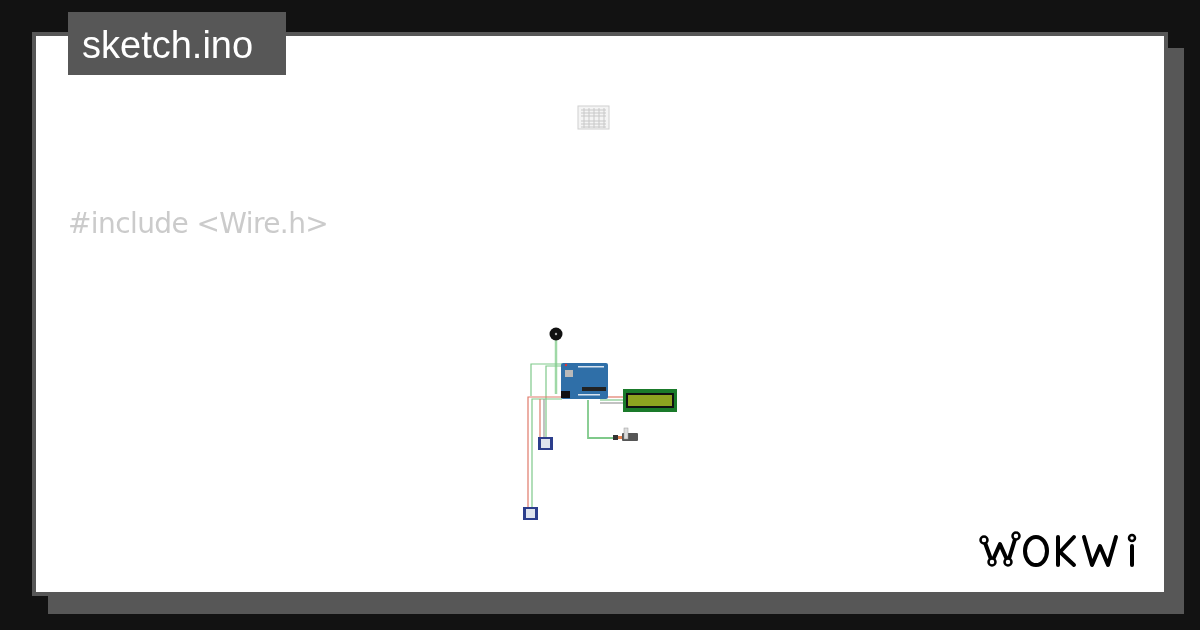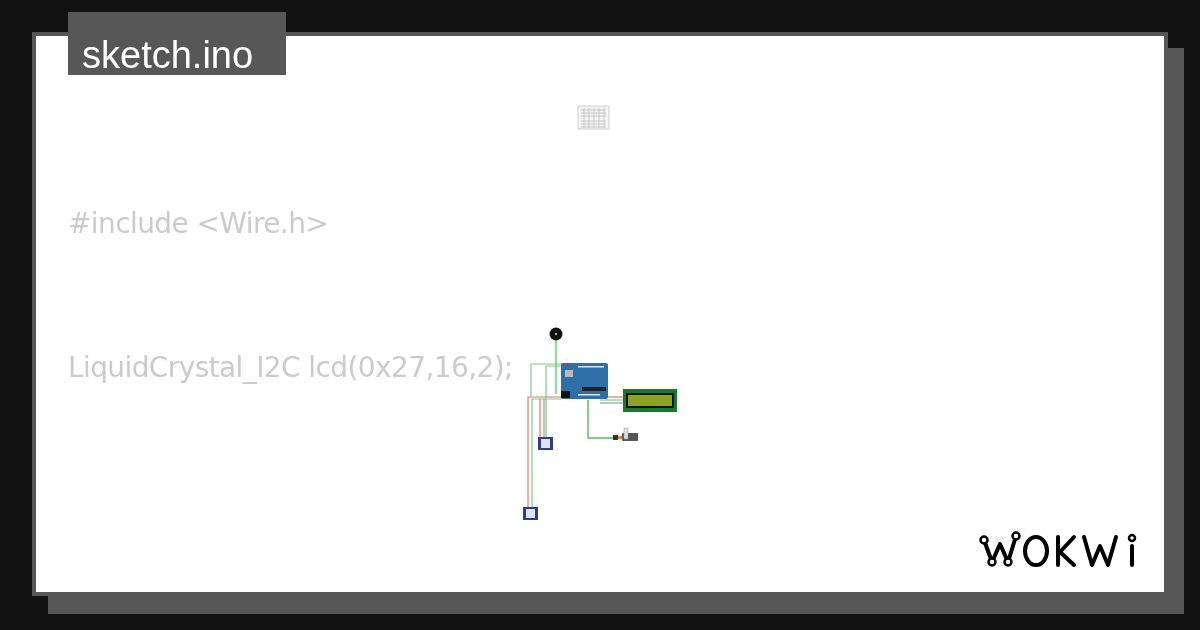--- a/index.html
+++ b/index.html
@@ -28,21 +28,21 @@
       font-family: "DejaVu Sans", sans-serif;
       font-size: 28px;
       line-height: 48px;
       color: #cbcbcb;
       white-space: pre;
       letter-spacing: -0.6px;
     }
     .code .line { display: block; height: 48px; }
     .title-tab {
       position: absolute; left: 68px; top: 12px;
-      height: 63px; padding: 12px 14px;
+      height: 63px; padding: 2px 14px;
       background: #575757;
       color: #ffffff;
       font-family: "Liberation Sans", sans-serif;
       font-size: 38px;
       line-height: 63px;
       box-sizing: border-box;
       width: 218px;
     }
     .circuit { position: absolute; left: 0; top: 0; }
     .logo {
@@ -51,21 +51,20 @@
     }
   </style>
 </head>
 <body>
 
 <div class="shadow"></div>
 
 <div class="card">
   <div class="code">
     <span class="line">#include &lt;Wire.h&gt;</span>
-    <span class="line">LiquidCrystal_I2C lcd(0x27,16,2);</span>
     
     
     
     
     
     
     
     
   </div>
 </div>

